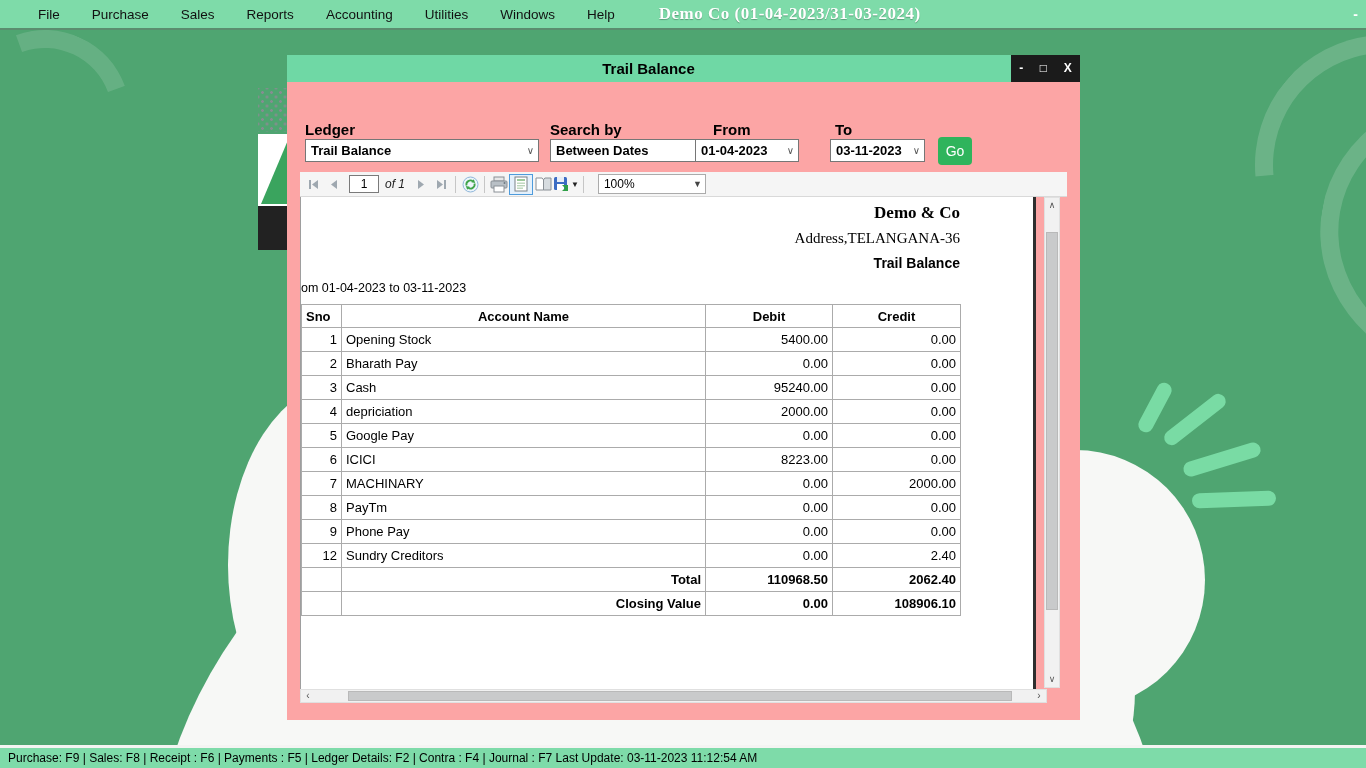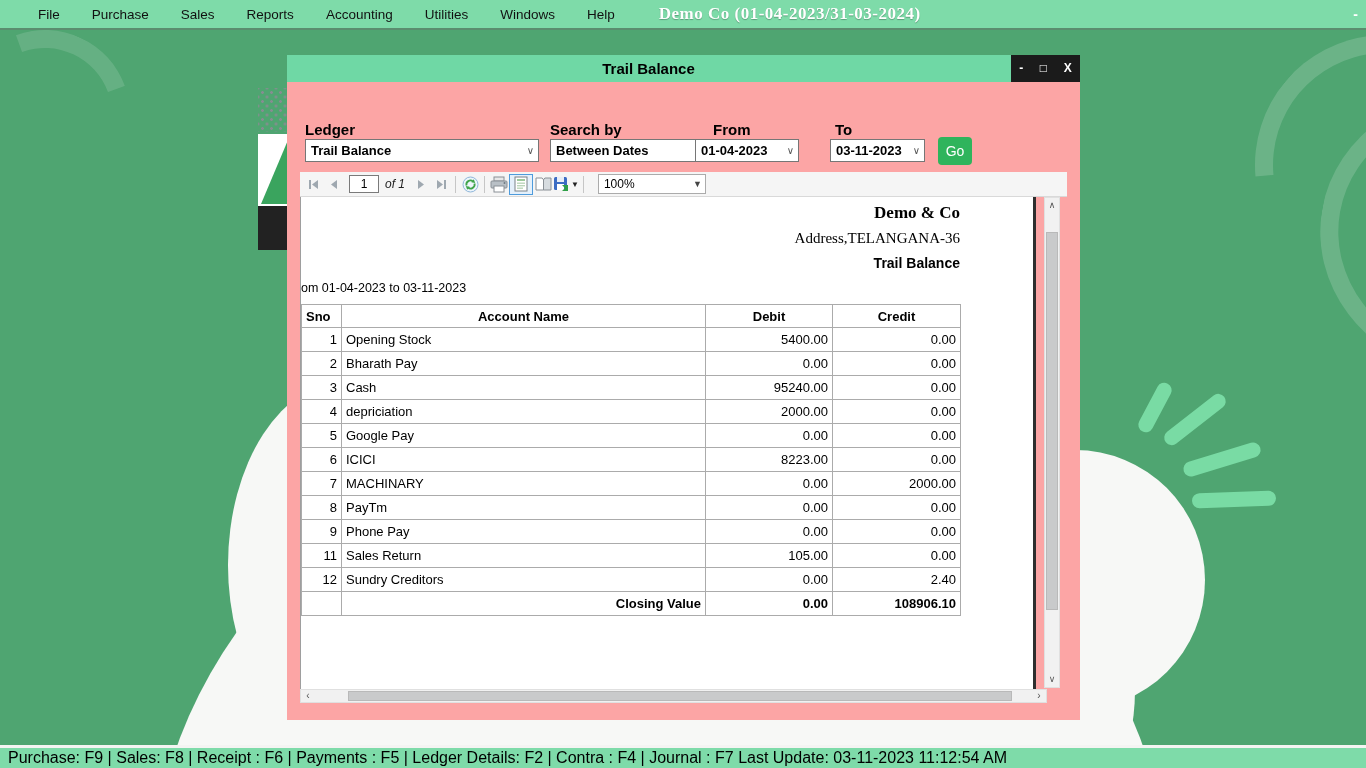--- a/index.html
+++ b/index.html
@@ -104,21 +104,21 @@
   .hscroll .btn { position:absolute; top:0; width:14px; height:12px; text-align:center; font-size:10px; color:#555; line-height:12px; }
   .hscroll .btn.left { left:0; } .hscroll .btn.right { right:0; }
   .hscroll .thumb { position:absolute; left:47px; top:1px; width:664px; height:10px; background:#C9CACB; border:1px solid #b9b9b9; }
 
   .watermark { position:absolute; left:14px; top:651px; width:700px; text-align:center;
     font-size:17px; color:#4b4b4b; letter-spacing:.5px; }
   .watermark::before { content:""; position:absolute; left:27%; right:27%; top:6px; border-top:2px solid #6a6a6a; }
 
   
   .statusbar { position:absolute; left:0; bottom:0; width:1366px; height:23px; background:#7EDBA9;
-    border-top:3px solid #F4F4F2; font-size:16px; color:#000; line-height:20px; padding-left:8px; white-space:nowrap; }
+    border-top:3px solid #F4F4F2; font-size:12px; color:#000; line-height:20px; padding-left:8px; white-space:nowrap; }
 </style>
 </head>
 <body>
 
 <div class="decor swirl s1"></div>
 <div class="decor swirl s2"></div>
 
 <div class="decor swirl s4"></div>
 <div class="decor blob b1"></div>
 <div class="decor blob b2"></div>
@@ -321,30 +321,30 @@
           <td class="num">0.00</td>
           <td class="num">0.00</td>
         </tr>
         <tr>
           <td class="sno">9</td>
           <td class="name">Phone Pay</td>
           <td class="num">0.00</td>
           <td class="num">0.00</td>
         </tr>
         <tr>
-          <td class="sno">11</td>
-          <td class="name">Sales Return</td>
-          <td class="num">105.00</td>
-          <td class="num">0.00</td>
-        </tr>
-        <tr>
           <td class="sno">12</td>
           <td class="name">Sundry Creditors</td>
           <td class="num">0.00</td>
           <td class="num">2.40</td>
+        </tr>
+        <tr class="sumrow">
+          <td class="sno"></td>
+          <td class="sumlabel">Total</td>
+          <td class="num">110968.50</td>
+          <td class="num">2062.40</td>
         </tr>
         <tr class="sumrow">
           <td class="sno"></td>
           <td class="sumlabel">Closing Value</td>
           <td class="num">0.00</td>
           <td class="num">108906.10</td>
         </tr>
       </tbody>
   </table>
 

